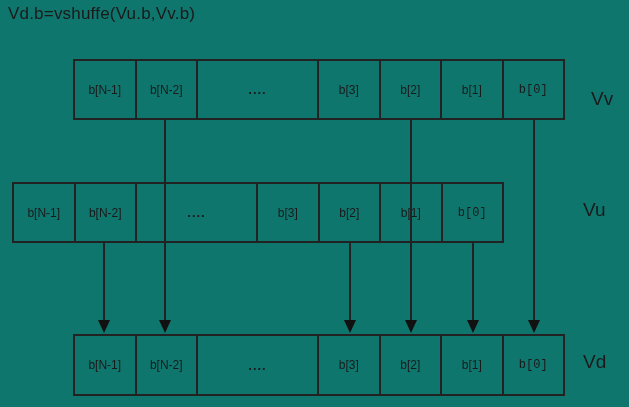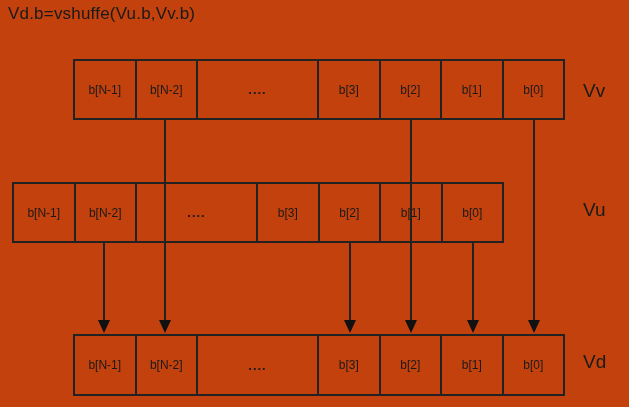--- a/index.html
+++ b/index.html
@@ -3,21 +3,21 @@
 <meta charset="utf-8">
 <style>
   * { margin: 0; padding: 0; box-sizing: border-box; }
   html, body { background: #ffffff; }
   body { font-family: "Liberation Sans", sans-serif; color: #1a1a1a; }
 
   .canvas {
     position: relative;
     width: 629px;
     height: 407px;
-    background: #c2410c;
+    background: #0f766e;
     overflow: hidden;
   }
 
   .title {
     position: absolute;
     left: 8px;
     top: 4px;
     font-size: 17px;
     letter-spacing: 0.2px;
     color: #1a1a1a;
@@ -40,31 +40,31 @@
     flex: 1 1 0;
     display: flex;
     align-items: center;
     justify-content: center;
     border-right: 2px solid #222222;
     font-size: 12px;
     white-space: nowrap;
     background: transparent;
     text-align: center;
   }
-  .cell:last-child { border-right: none; }
+  .cell:last-child { border-right: none; font-family: Liberation Mono, monospace; }
   .cell.wide { flex: 2 1 0; font-weight: bold; font-size: 13px; letter-spacing: 1px; }
 
   .reg-label {
     position: absolute;
     left: 583px;
     font-size: 19px;
     color: #1a1a1a;
     white-space: nowrap;
   }
-  .reg-label.vv { top: 80px; }
+  .reg-label.vv { top: 88px; margin-left: 8px; }
   .reg-label.vu { top: 199px; text-align: center; }
   .reg-label.vd { top: 351px; }
 
   .arrow { position: absolute; width: 0; height: 0; }
   .arrow .line {
     position: absolute;
     width: 2px;
     background: #222222;
     left: -1px;
     top: 0;

